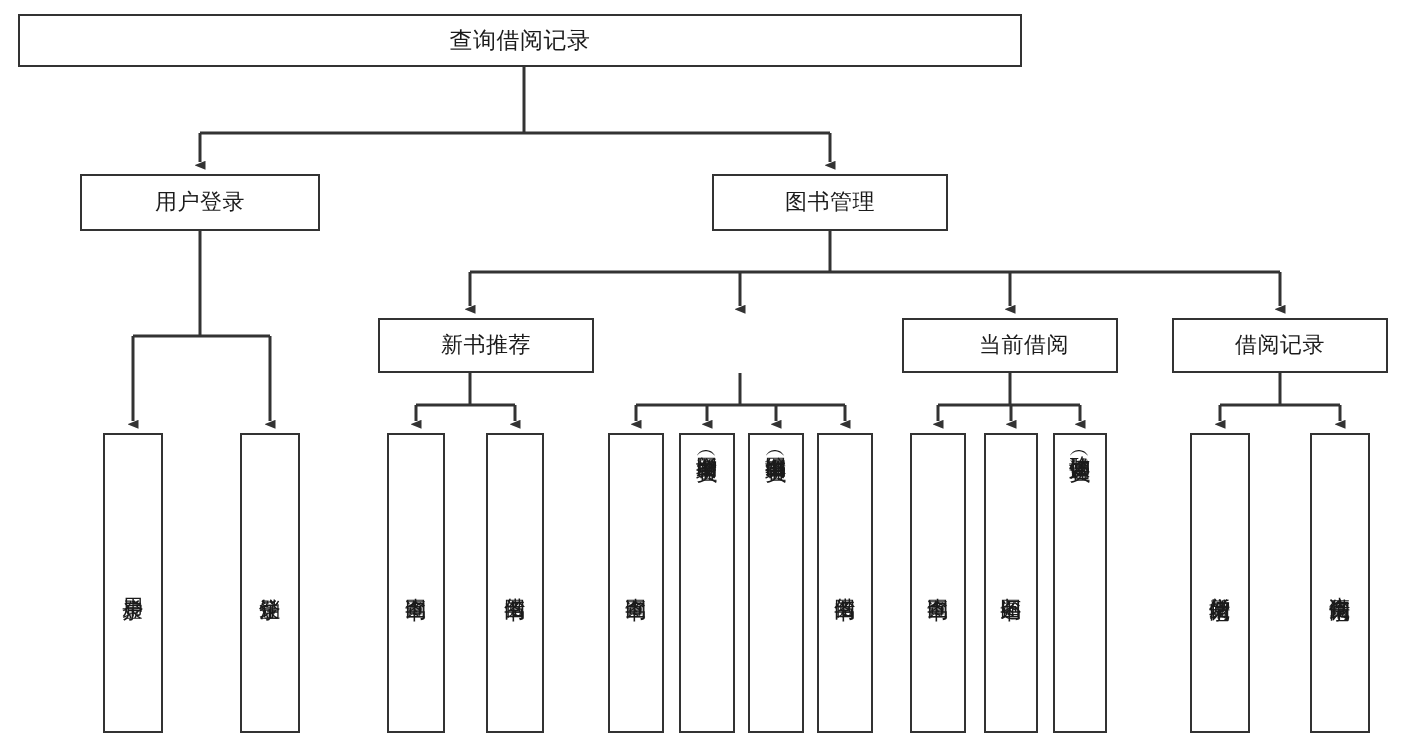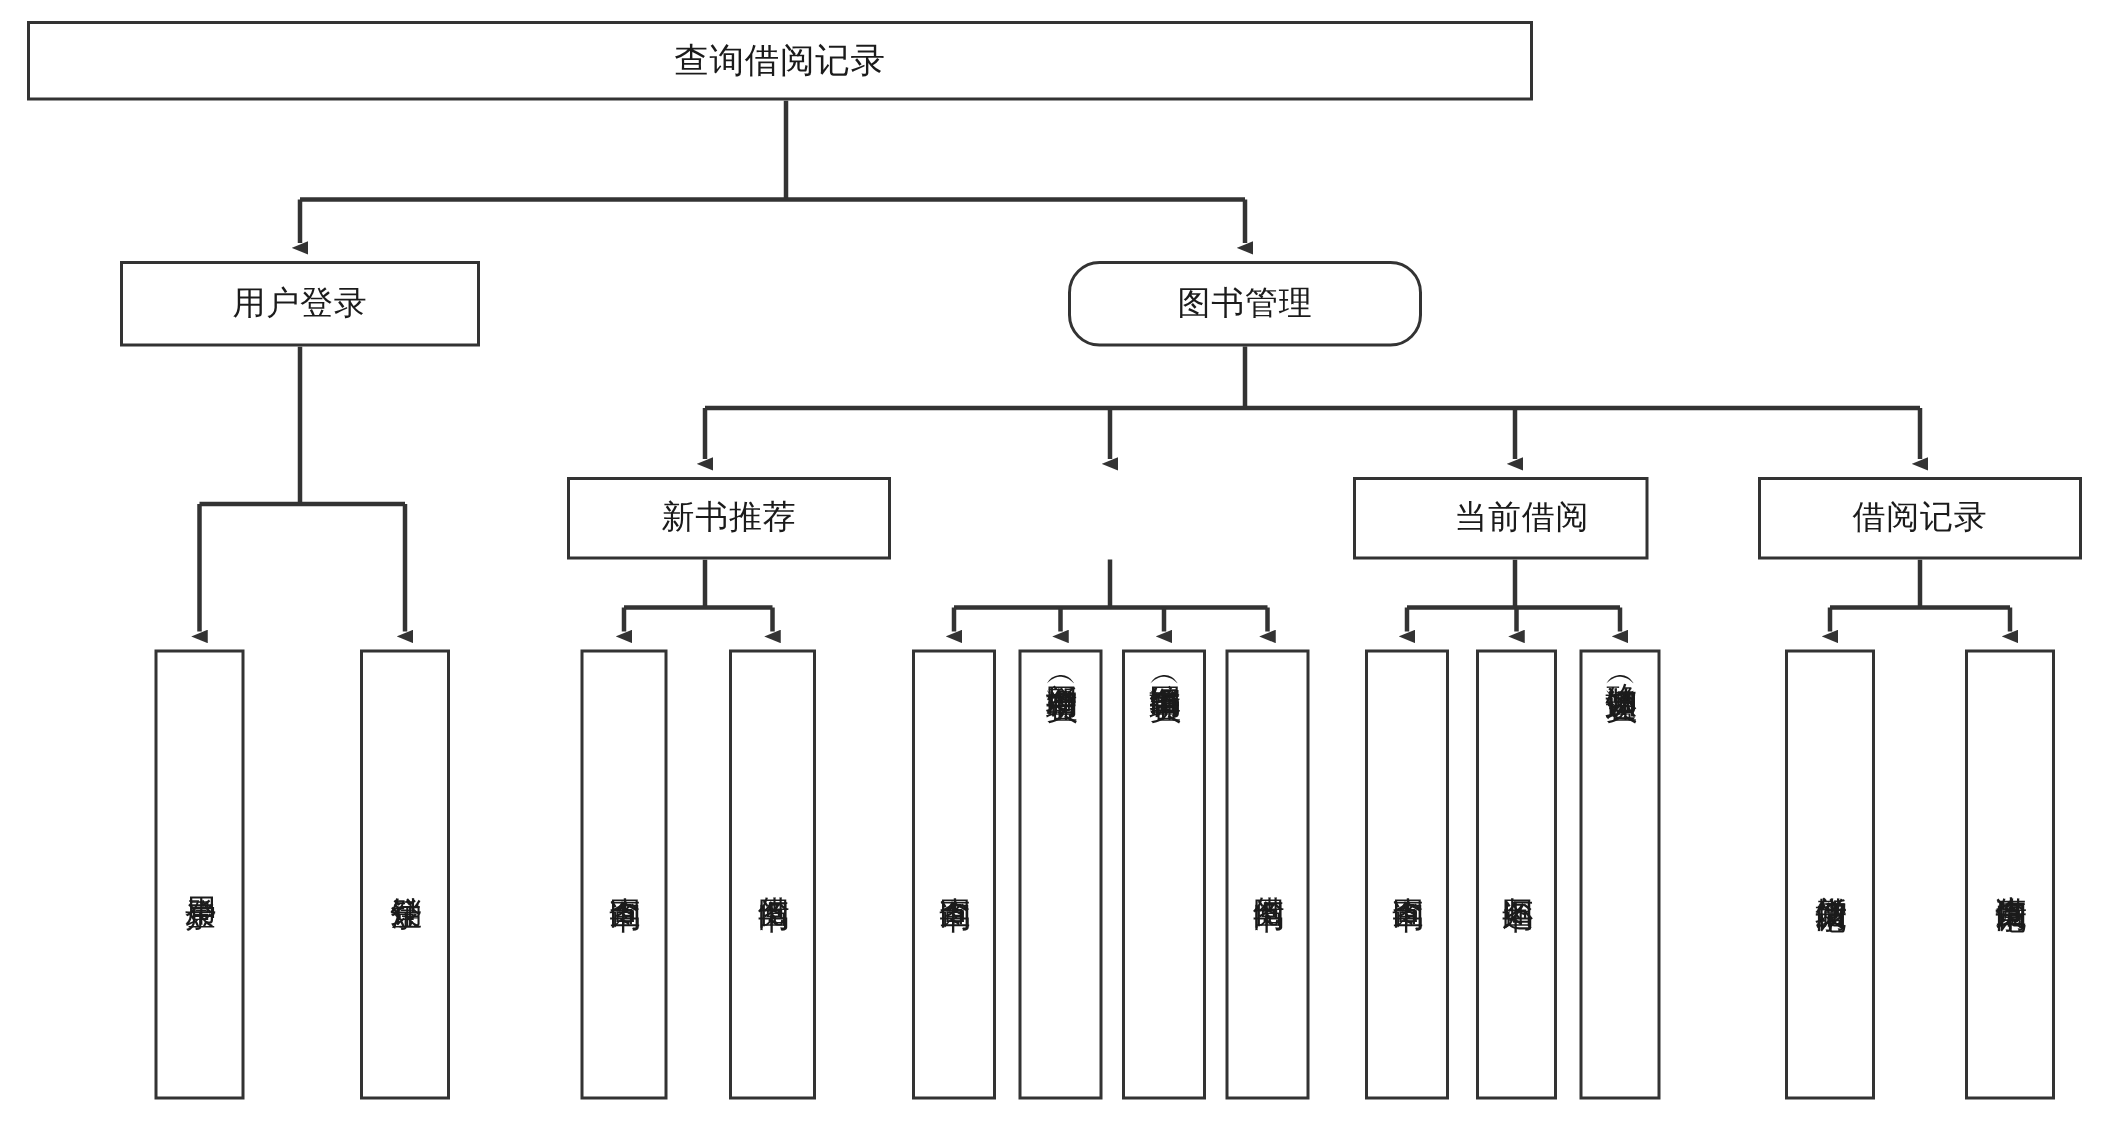--- a/index.html
+++ b/index.html
@@ -129,28 +129,28 @@
       </g>
   </svg>
 
   <div class="node root horiz" style="left: 18px; top: 14px; width: 1004px; height: 53px;">
     <span>查询借阅记录</span>
   </div>
 
   <div class="node horiz" style="left: 80px; top: 174px; width: 240px; height: 57px;">
     <span>用户登录</span>
   </div>
-  <div class="node horiz" style="left: 712px; top: 174px; width: 236px; height: 57px; border-radius: 21px;">
+  <div class="node horiz" style="left: 712px; top: 174px; width: 236px; height: 57px;">
     <span>图书管理</span>
   </div>
 
   <div class="node horiz" style="left: 378px; top: 318px; width: 216px; height: 55px;">
     <span>新书推荐</span>
   </div>
-  <div class="node horiz" style="left: 902px; top: 318px; width: 197px; height: 55px; padding-left: 28px;">
+  <div class="node horiz" style="left: 902px; top: 318px; width: 216px; height: 55px; padding-left: 28px;">
     <span>当前借阅</span>
   </div>
   <div class="node horiz" style="left: 1172px; top: 318px; width: 216px; height: 55px; align-items: center;">
     <span>借阅记录</span>
   </div>
 
   <div class="node vert" style="left: 103px; top: 433px; width: 60px; height: 300px;">
     <div class="vcenter">
       <span class="vlabel">用户登录</span>
     </div>

